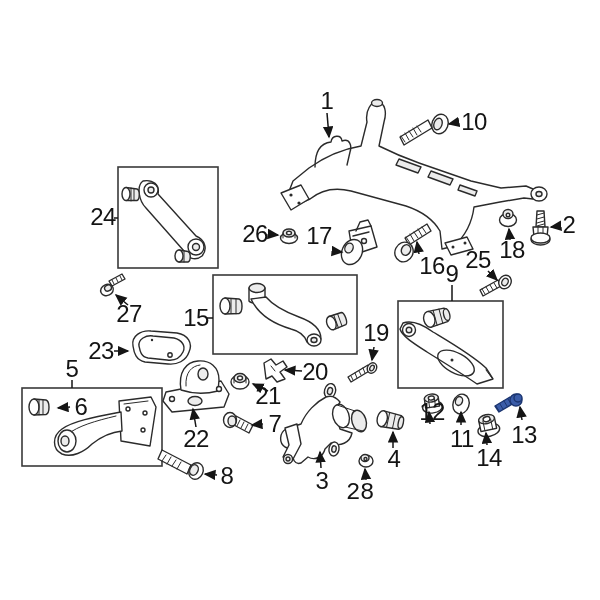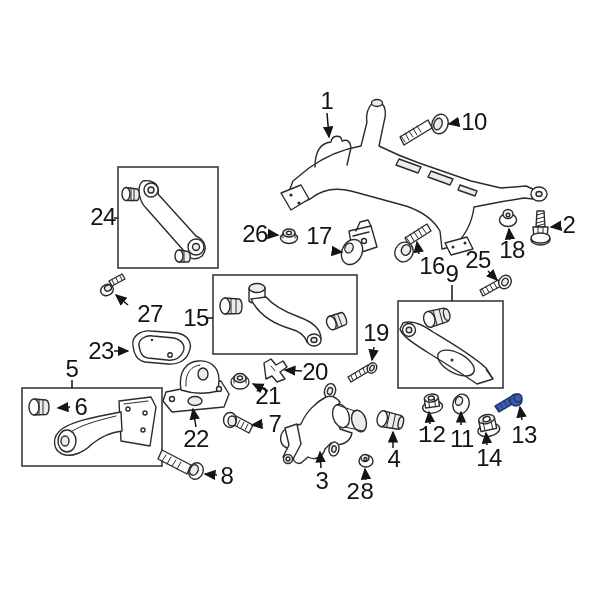--- a/index.html
+++ b/index.html
@@ -331,31 +331,31 @@
       <div class="callout" style="left: 569px; top: 225px;">2</div>
       <div class="callout" style="left: 322px; top: 481px;">3</div>
       <div class="callout" style="left: 394px; top: 459px;">4</div>
       <div class="callout" style="left: 72px; top: 369px;">5</div>
       <div class="callout" style="left: 81px; top: 407px;">6</div>
       <div class="callout" style="left: 275px; top: 424px;">7</div>
       <div class="callout" style="left: 227px; top: 476px;">8</div>
       <div class="callout" style="left: 452px; top: 274px;">9</div>
       <div class="callout" style="left: 474px; top: 122px;">10</div>
       <div class="callout" style="left: 462px; top: 439px;">11</div>
-      <div class="callout" style="left: 432px; top: 435px; font-family: Liberation Mono, monospace;">12</div>
+      <div class="callout" style="left: 432px; top: 412px;">12</div>
       <div class="callout" style="left: 524px; top: 435px; text-align: right;">13</div>
       <div class="callout" style="left: 489px; top: 458px;">14</div>
       <div class="callout" style="left: 196px; top: 318px;">15</div>
       <div class="callout" style="left: 422px; top: 266px; margin-left: 10px;">16</div>
       <div class="callout" style="left: 319px; top: 236px;">17</div>
       <div class="callout" style="left: 512px; top: 250px; text-align: right;">18</div>
       <div class="callout" style="left: 376px; top: 333px;">19</div>
       <div class="callout" style="left: 315px; top: 372px;">20</div>
       <div class="callout" style="left: 268px; top: 396px;">21</div>
       <div class="callout" style="left: 196px; top: 439px;">22</div>
       <div class="callout" style="left: 101px; top: 351px;">23</div>
       <div class="callout" style="left: 103px; top: 217px;">24</div>
       <div class="callout" style="left: 478px; top: 260px;">25</div>
       <div class="callout" style="left: 255px; top: 234px;">26</div>
-      <div class="callout" style="left: 150px; top: 314px;">27</div>
+      <div class="callout" style="left: 129px; top: 314px;">27</div>
       <div class="callout" style="left: 360px; top: 492px; font-family: Liberation Mono, monospace;">28</div>
     </div>
 </div>
 
 </body></html>

